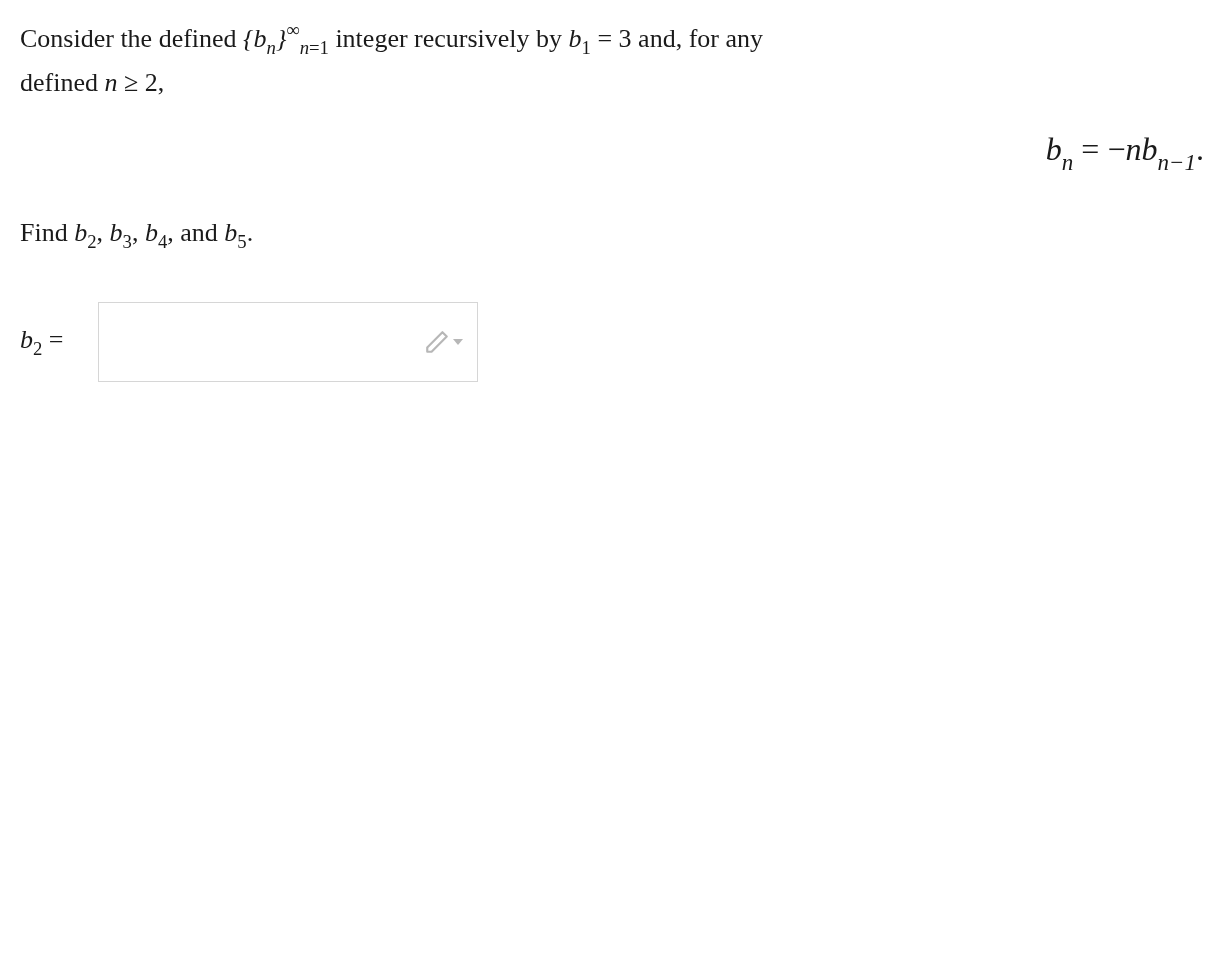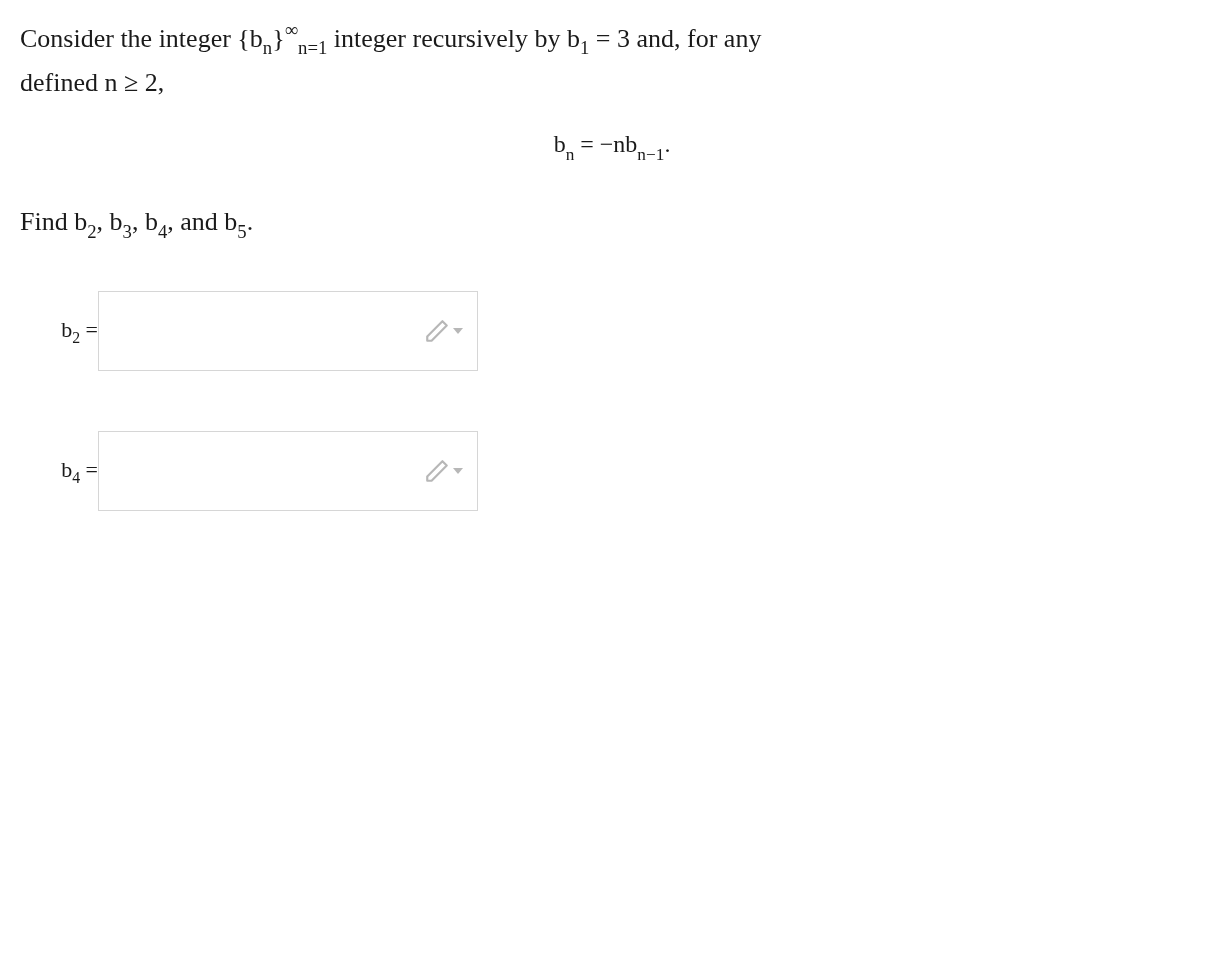--- a/index.html
+++ b/index.html
@@ -10,52 +10,52 @@
     color: #1a1a1a;
     background: #fff;
     width: 1224px;
     box-sizing: border-box;
   }
   .problem-text {
     line-height: 1.6;
     margin-bottom: 20px;
   }
   .math-i {
+    font-style: italic;
     font-family: 'Times New Roman', Georgia, serif;
   }
   .sub {
     font-size: 0.72em;
     vertical-align: sub;
     position: relative;
     top: 0.08em;
   }
   .sup {
     font-size: 0.72em;
     vertical-align: super;
     position: relative;
     top: -0.08em;
   }
   .formula {
-    text-align: center;
+    text-align: right;
     margin: 28px 0 38px 0;
-    font-size: 24px;
+    font-size: 32px;
   }
   .answers {
     margin-top: 46px;
   }
   .answer-row {
     display: flex;
     align-items: center;
     margin-bottom: 60px;
   }
   .answer-label {
     min-width: 78px;
-    font-size: 22px;
+    font-size: 26px;
     white-space: nowrap;
-    text-align: right;
   }
   .answer-input-wrap {
     position: relative;
     display: inline-block;
   }
   .answer-input {
     width: 380px;
     height: 80px;
     border: 1px solid #d6d6d6;
     background: #fff;
@@ -83,21 +83,21 @@
   .caret-svg {
     width: 12px;
     height: 12px;
     display: block;
   }
 </style>
 </head>
 <body>
 
 <div class="problem-text">
-  <span>Consider the integer </span><span class="math-i">{<span class="math-i">b</span><span class="sub math-i">n</span>}</span><span class="sup">∞</span><span class="sub"><span class="math-i">n</span>=1</span><span> integer recursively by </span><span class="math-i">b</span><span class="sub">1</span><span> = 3</span><span> and, for any</span>
+  <span>Consider the defined </span><span class="math-i">{<span class="math-i">b</span><span class="sub math-i">n</span>}</span><span class="sup">∞</span><span class="sub"><span class="math-i">n</span>=1</span><span> integer recursively by </span><span class="math-i">b</span><span class="sub">1</span><span> = 3</span><span> and, for any</span>
   <br>
   <span>defined </span><span class="math-i">n</span><span> ≥ 2,</span>
 </div>
 
 <div class="formula">
   <span class="math-i">b</span><span class="sub math-i">n</span><span> = </span><span>−</span><span class="math-i">n</span><span class="math-i">b</span><span class="sub math-i">n−1</span><span>.</span>
 </div>
 
 <div class="problem-text">
   <span>Find </span><span class="math-i">b</span><span class="sub">2</span>, 
@@ -119,31 +119,15 @@
             <path d="M17 3l4 4L7 21H3v-4L17 3z"></path>
           </svg>
         <svg class="caret-svg" viewBox="0 0 12 12" fill="#b7b7b7">
             <path d="M1 3 L6 9 L11 3 Z"></path>
           </svg>
       </div>
     </div>
   </div>
 
 
-  <div class="answer-row">
-    <div class="answer-label">
-      <span class="math-i">b</span><span class="sub">4</span> =
-    </div>
-    <div class="answer-input-wrap">
-      <input class="answer-input" type="text" value="" style="">
-      <div class="input-tools">
-        <svg class="pencil-svg" viewBox="0 0 24 24" fill="none" stroke="#b7b7b7" stroke-width="2" stroke-linecap="round" stroke-linejoin="round">
-            <path d="M17 3l4 4L7 21H3v-4L17 3z"></path>
-          </svg>
-        <svg class="caret-svg" viewBox="0 0 12 12" fill="#b7b7b7">
-            <path d="M1 3 L6 9 L11 3 Z"></path>
-          </svg>
-      </div>
-    </div>
-  </div>
 
 
 </div>
 
 </body></html>

